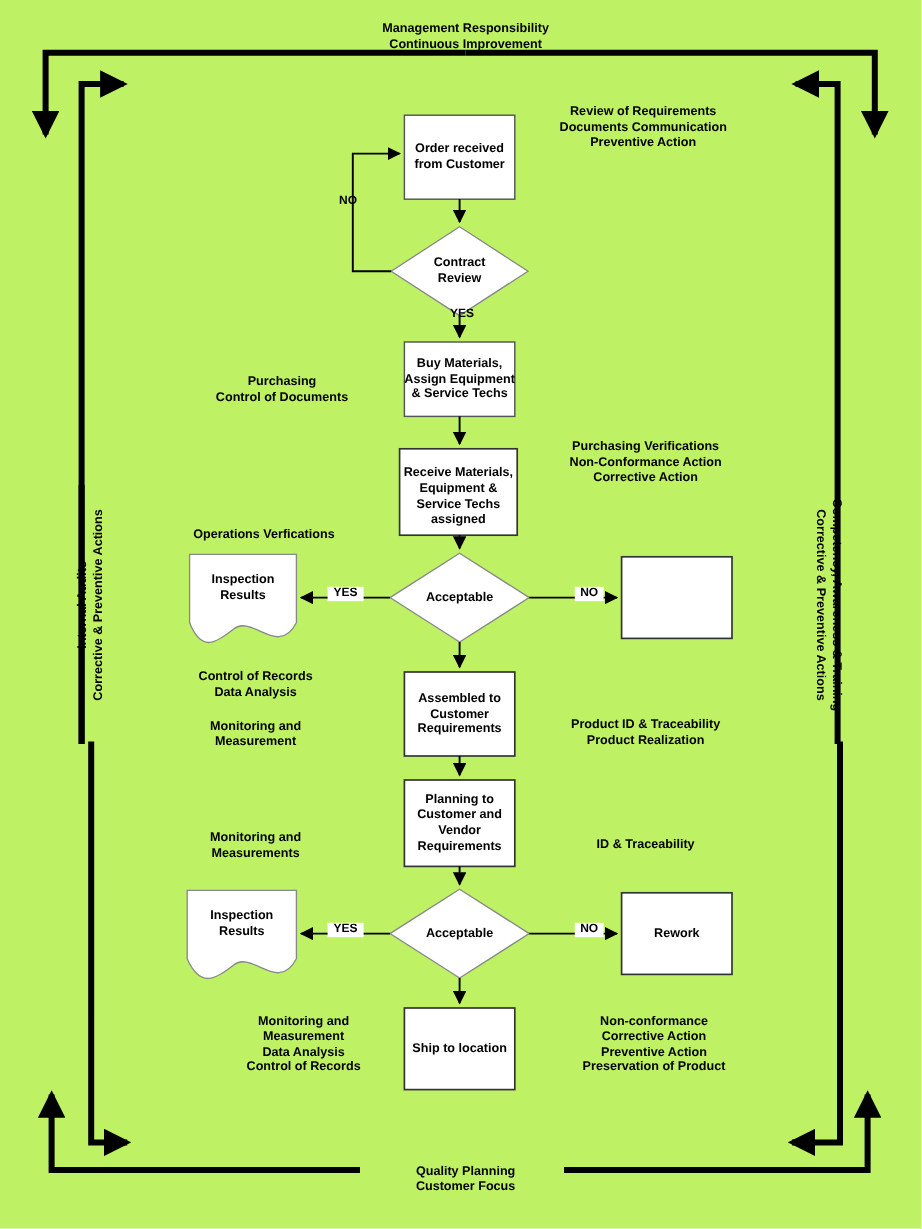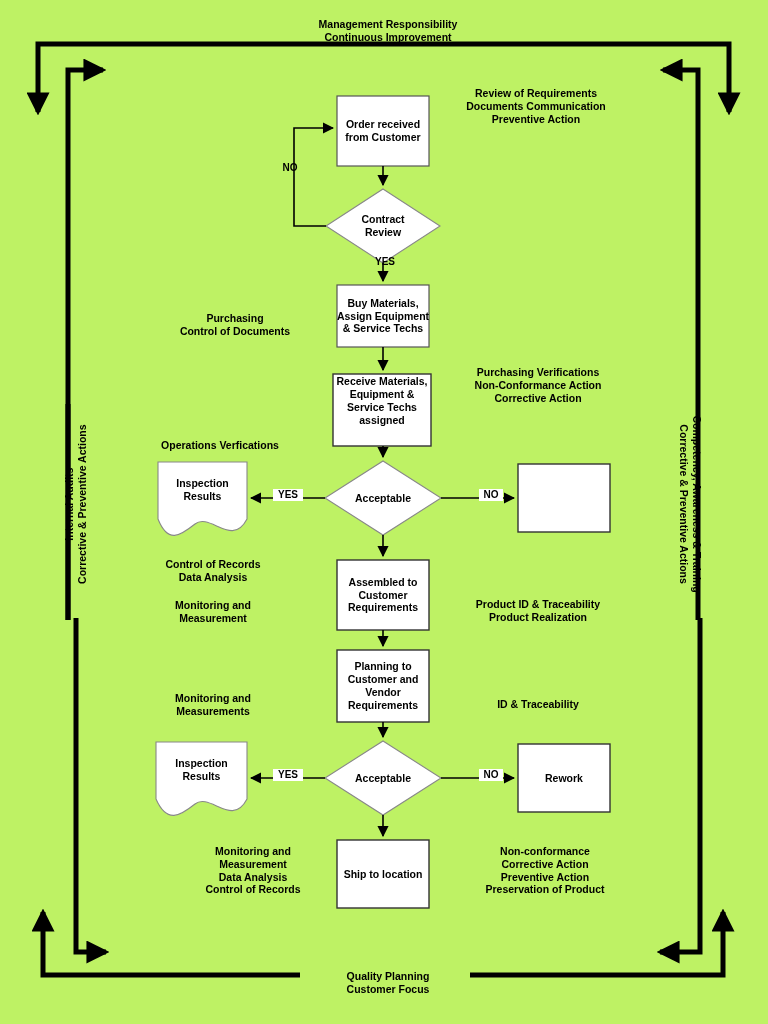--- a/index.html
+++ b/index.html
@@ -180,21 +180,21 @@
   <div class="side-label rot-right" style="left:595px; top:491px; width:190px; text-align:center;">Competency, Awareness &amp; Training
 Corrective &amp; Preventive Actions</div>
 
   <div class="node-text" style="left:337px; top:96px; width:92px; height:70px;">Order received
 from Customer</div>
   <div class="node-text" style="left:340px; top:200px; width:86px; height:52px;">Contract
 Review</div>
   <div class="node-text" style="left:335px; top:285px; width:96px; height:62px;">Buy Materials,
 Assign Equipment
 &amp; Service Techs</div>
-  <div class="node-text" style="left:332px; top:359px; width:100px; height:84px;border-radius:19px;">Receive Materials,
+  <div class="node-text" style="left:332px; top:372px; width:100px; height:84px;border-radius:19px;">Receive Materials,
 Equipment &amp;
 Service Techs
 assigned</div>
   <div class="node-text" style="left:340px; top:486px; width:86px; height:24px;">Acceptable</div>
   <div class="node-text" style="left:158px; top:478px; width:89px; height:24px;">Inspection Results</div>
   <div class="node-text" style="left:336px; top:560px; width:94px; height:70px;">Assembled to
 Customer
 Requirements</div>
   <div class="node-text" style="left:336px; top:650px; width:94px; height:72px;">Planning to
 Customer and

